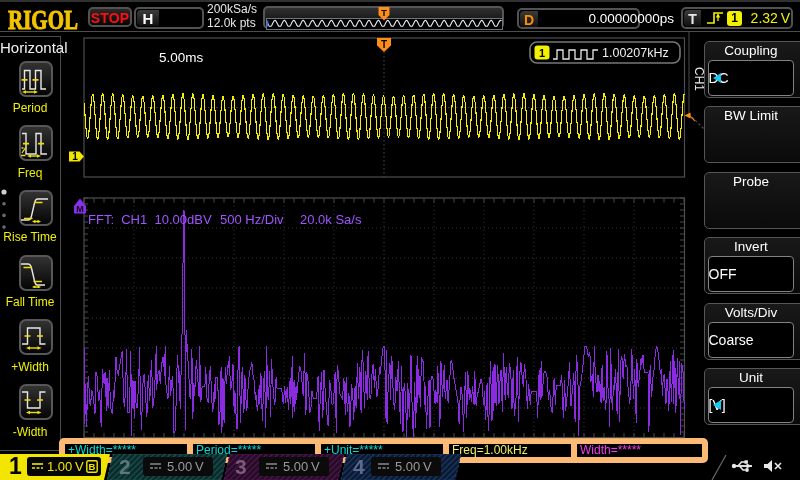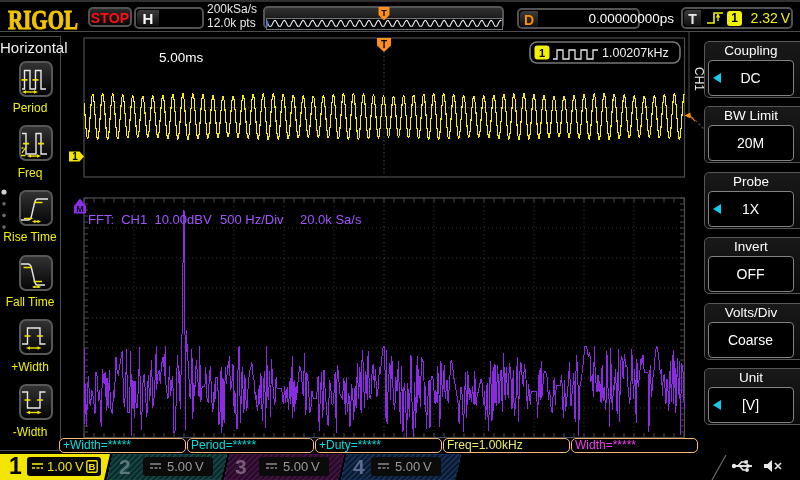--- a/index.html
+++ b/index.html
@@ -39,27 +39,27 @@
   #ltitle{left:0;top:39px;width:60px;text-align:center;color:#f2f2f2;font-size:15px;}
   .licon{position:absolute;left:19px;width:30px;height:31px;border:2px solid #575757;border-radius:7px;padding-top:1px;
         background:linear-gradient(#323232,#050505);}
   .llab{position:absolute;left:0;width:60px;text-align:center;color:#f0f000;font-size:12px;}
   
   .mbtn{position:absolute;left:704px;width:92px;height:55px;background:linear-gradient(#191919,#0a0a0a);
         border:1.5px solid #565656;border-radius:5px;padding-left:13px;}
   .mlab{position:absolute;left:0;top:1px;width:92px;text-align:center;color:#fff;font-size:13.5px;}
   .mval{position:absolute;left:2.5px;top:18px;width:84px;height:34px;background:#000;
         border:1.5px solid #828282;border-radius:4px;color:#fff;font-size:14px;
-        text-align:center;line-height:34px;}
+        line-height:34px;}
   .tri{position:absolute;left:4.5px;top:12px;width:0;height:0;border-top:5px solid transparent;
        border-bottom:5px solid transparent;border-right:8px solid #19c8f0;}
   #ch1lab{left:685px;top:64px;width:20px;height:30px;color:#e8e8e8;font-size:12px;}
   
   .meas{position:absolute;top:438px;width:122px;height:13px;background:#000;
-        border:1px solid #fdba74;border-radius:5px;font-size:12px;line-height:13px;padding-left:3px;}
+        border:6px solid #fdba74;border-radius:5px;font-size:12px;line-height:13px;padding-left:3px;}
   
   .chv{position:absolute;top:456.5px;height:19px;background:#050505;border-radius:3px;
        font-size:13px;line-height:19px;}
   .chn{position:absolute;top:454px;font-size:21px;font-weight:bold;line-height:25px;}
 </style></head>
 <body>
 
 <div class="abs" style="left:0;top:0;width:800px;height:2px;background:#303030;"></div>
 <div class="abs" id="logo">RIGOL</div>
 <div class="bx" id="stopbox"><span>STOP</span></div>
@@ -143,45 +143,43 @@
     <circle cx="4" cy="29.4" r="1.8" fill="#6a6a6a"></circle>
     <circle cx="4" cy="41.1" r="1.8" fill="#6a6a6a"></circle>
   </svg>
 
 <div class="mbtn" style="top:41.0px;">
     <div class="mlab">Coupling</div>
     <div class="mval">DC<div class="tri"></div></div>
   </div>
 <div class="mbtn" style="top:106.4px;">
     <div class="mlab">BW Limit</div>
-    <div class="mval">20M</div>
   </div>
 <div class="mbtn" style="top:171.8px;">
     <div class="mlab">Probe</div>
-    <div class="mval">1X<div class="tri"></div></div>
   </div>
 <div class="mbtn" style="top:237.2px;">
     <div class="mlab">Invert</div>
     <div class="mval">OFF</div>
   </div>
 <div class="mbtn" style="top:302.6px;">
     <div class="mlab">Volts/Div</div>
     <div class="mval">Coarse</div>
   </div>
 <div class="mbtn" style="top:368.0px;">
     <div class="mlab">Unit</div>
     <div class="mval">[V]<div class="tri"></div></div>
   </div>
 <div class="abs" id="ch1lab"><svg width="20" height="30">
       <text x="10" y="15" fill="#e8e8e8" font-size="12" font-family="Liberation Sans" text-anchor="middle" transform="rotate(90 10 15)">CH1</text>
     </svg></div>
 
 <div class="meas" style="left:59px;color:#00dcdc;">+Width=*****</div>
 <div class="meas" style="left:187px;color:#00dcdc;">Period=*****</div>
-<div class="meas" style="left:315px;color:#00dcdc;">+Duty=*****</div>
+<div class="meas" style="left:315px;color:#00dcdc;">+Unit=*****</div>
 <div class="meas" style="left:443px;color:#ecec66;">Freq=1.00kHz</div>
 <div class="meas" style="left:571px;color:#f03cf0;">Width=*****</div>
 
 <svg class="abs" style="left:0;top:454px;" width="800" height="26" viewBox="0 0 800 26">
   <defs>
     <pattern id="h2" width="4" height="4" patternUnits="userSpaceOnUse" patternTransform="rotate(45)">
       <rect width="4" height="4" fill="#0c2828"></rect>
         <rect width="1.3" height="4" fill="#175252"></rect>
     </pattern>
     <pattern id="h3" width="4" height="4" patternUnits="userSpaceOnUse" patternTransform="rotate(45)">

